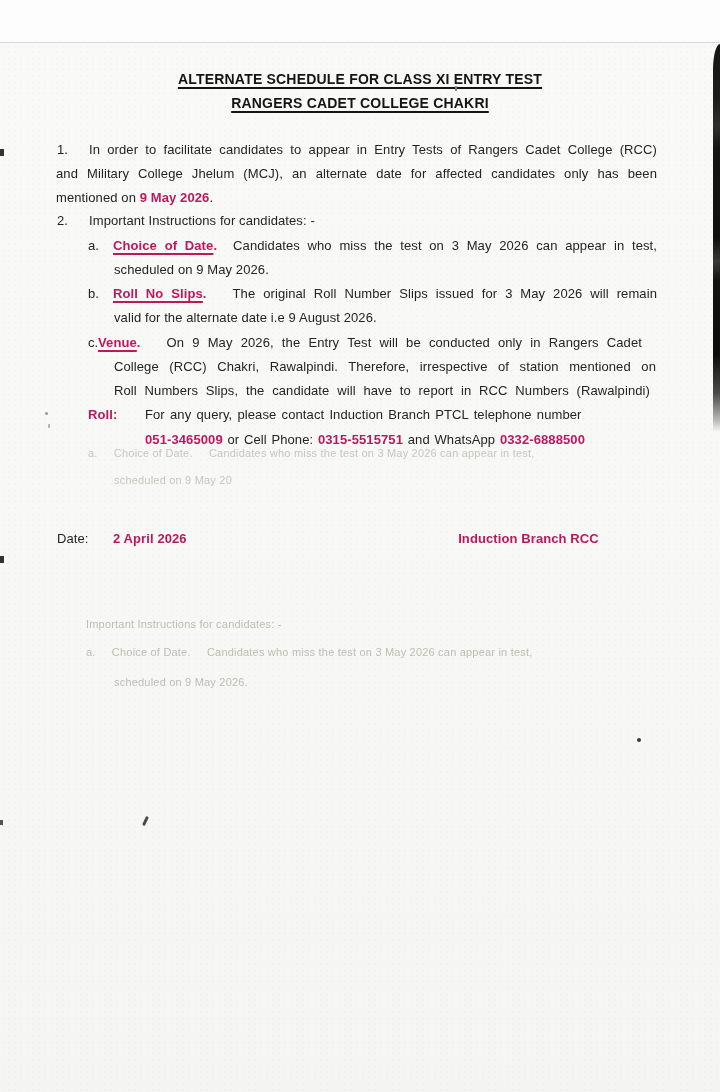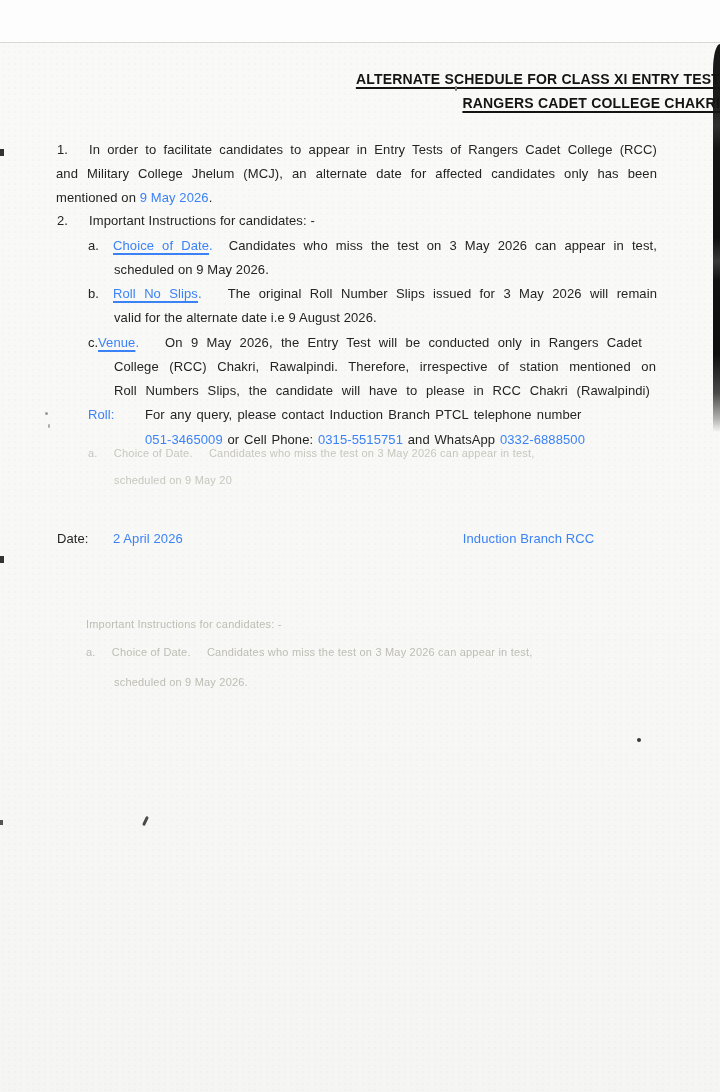--- a/index.html
+++ b/index.html
@@ -16,25 +16,25 @@
   .page::after{
     content:"";position:absolute;inset:0;
     background-image:radial-gradient(rgba(60,60,50,0.018) 1px, transparent 1px);
     background-size:6px 6px;pointer-events:none;
   }
   .ln{
     position:absolute;font-size:13px;line-height:20px;color:#242424;
     letter-spacing:0.1px;white-space:normal;
   }
   .just{text-align:justify;text-align-last:justify;}
-  .b{font-weight:normal;color:#3b82f6;}
+  .b{font-weight:bold;color:#be185d;}
   .u{text-decoration:underline;text-decoration-thickness:1.5px;text-underline-offset:3px;}
   .tab{display:inline-block;height:1px;}
   .title{
-    position:absolute;left:0;width:720px;text-align:right;
+    position:absolute;left:0;width:720px;text-align:center;
     font-size:14px;font-weight:bold;color:#141414;letter-spacing:0.2px;line-height:20px;
   }
   .ghost{
     position:absolute;font-size:11px;line-height:20px;color:#c7c7bf;
     white-space:pre;filter:blur(0.6px);letter-spacing:0.2px;
   }
   .ghost.dk{color:#bdbdb4;}
   .edge-strip{
     position:absolute;right:0;top:44px;width:7px;height:388px;
     background:linear-gradient(180deg,
@@ -67,21 +67,21 @@
 <div class="ln just" style="left:113px;top:236px;width:544px"><span class="b u">Choice of Date</span><span class="b">.</span><span class="tab" style="width:16px"></span><span>Candidates who miss the test on 3 May 2026 can appear in test,</span></div>
 <div class="ln" style="left:114px;top:260px">scheduled on 9 May 2026.</div>
 
 <div class="ln" style="left:88px;top:284px">b.</div>
 <div class="ln just" style="left:113px;top:284px;width:544px"><span class="b u">Roll No Slips</span><span class="b">.</span><span class="tab" style="width:26px"></span><span>The original Roll Number Slips issued for 3 May 2026 will remain</span></div>
 <div class="ln" style="left:114px;top:308px">valid for the alternate date i.e 9 August 2026.</div>
 
 <div class="ln" style="left:88px;top:333px">c.</div>
 <div class="ln just" style="left:98px;top:333px;width:544px"><span class="b u">Venue</span><span class="b">.</span><span class="tab" style="width:26px"></span><span>On 9 May 2026, the Entry Test will be conducted only in Rangers Cadet</span></div>
 <div class="ln just" style="left:114px;top:357px;width:542px">College (RCC) Chakri, Rawalpindi. Therefore, irrespective of station mentioned on</div>
-<div class="ln just" style="left:114px;top:381px;width:536px">Roll Numbers Slips, the candidate will have to please in RCC Chakri (Rawalpindi)</div>
+<div class="ln just" style="left:114px;top:381px;width:536px">Roll Numbers Slips, the candidate will have to report in RCC Numbers (Rawalpindi)</div>
 
 <div class="ln b" style="left:88px;top:405px">Roll:</div>
 <div class="ln" style="left:145px;top:405px;word-spacing:1.5px">For any query, please contact Induction Branch PTCL telephone number</div>
 <div class="ln" style="left:145px;top:430px;word-spacing:1px"><span class="b">051-3465009</span><span> or Cell Phone: </span><span class="b">0315-5515751</span><span> and WhatsApp </span><span class="b">0332-6888500</span></div>
 
 <div class="ghost" style="left:88px;top:443px">a.     Choice of Date.     Candidates who miss the test on 3 May 2026 can appear in test,</div>
 <div class="ghost" style="left:114px;top:470px">scheduled on 9 May 20</div>
 
 <div class="ln" style="left:57px;top:529px">Date:</div>
 <div class="ln b" style="left:113px;top:529px">2 April 2026</div>

